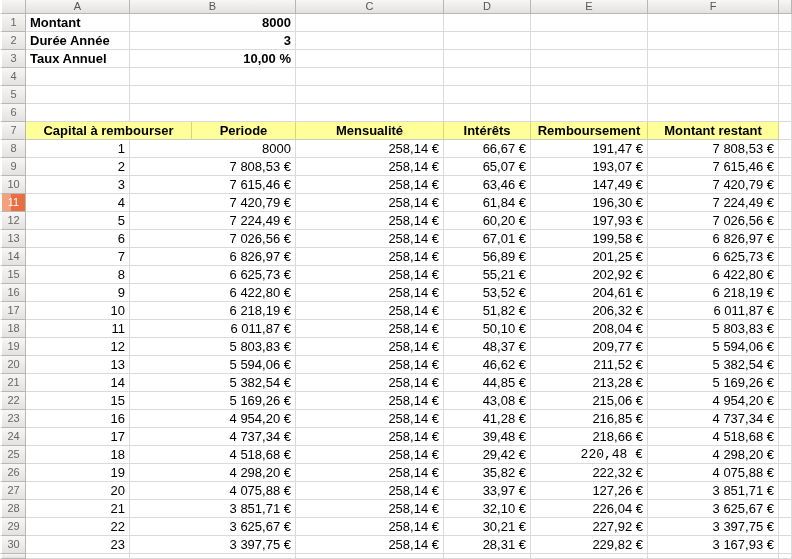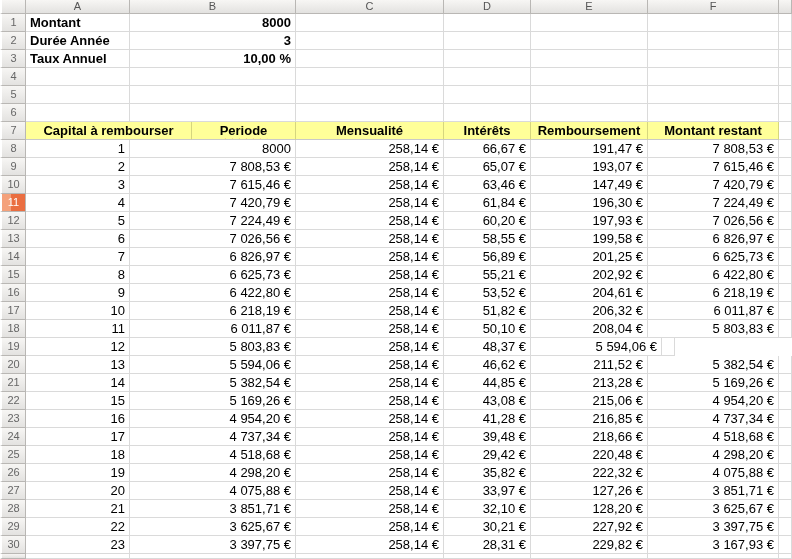--- a/index.html
+++ b/index.html
@@ -181,21 +181,21 @@
       <div class="cell num" style="width: 87px;">60,20 €</div>
       <div class="cell num" style="width: 117px;">197,93 €</div>
       <div class="cell num" style="width: 131px;">7 026,56 €</div>
       <div class="cell" style="width: 13px;"></div>
     </div>
     <div class="srow">
       <div class="rhdr" style="width: 26px;">13</div>
       <div class="cell num" style="width: 104px;">6</div>
       <div class="cell num" style="width: 166px;">7 026,56 €</div>
       <div class="cell num" style="width: 148px;">258,14 €</div>
-      <div class="cell num" style="width: 87px;">58,55 €</div>
+      <div class="cell num" style="width: 87px;">67,01 €</div>
       <div class="cell num" style="width: 117px;">199,58 €</div>
       <div class="cell num" style="width: 131px;">6 826,97 €</div>
       <div class="cell" style="width: 13px;"></div>
     </div>
     <div class="srow">
       <div class="rhdr" style="width: 26px;">14</div>
       <div class="cell num" style="width: 104px;">7</div>
       <div class="cell num" style="width: 166px;">6 826,97 €</div>
       <div class="cell num" style="width: 148px;">258,14 €</div>
       <div class="cell num" style="width: 87px;">56,89 €</div>
@@ -242,20 +242,21 @@
       <div class="cell num" style="width: 117px;">208,04 €</div>
       <div class="cell num" style="width: 131px;">5 803,83 €</div>
       <div class="cell" style="width: 13px;"></div>
     </div>
     <div class="srow">
       <div class="rhdr" style="width: 26px;">19</div>
       <div class="cell num" style="width: 104px;">12</div>
       <div class="cell num" style="width: 166px;">5 803,83 €</div>
       <div class="cell num" style="width: 148px;">258,14 €</div>
       <div class="cell num" style="width: 87px;">48,37 €</div>
+      <div class="cell num" style="width: 117px;">209,77 €</div>
       <div class="cell num" style="width: 131px;">5 594,06 €</div>
       <div class="cell" style="width: 13px;"></div>
     </div>
     <div class="srow">
       <div class="rhdr" style="width: 26px;">20</div>
       <div class="cell num" style="width: 104px;">13</div>
       <div class="cell num" style="width: 166px;">5 594,06 €</div>
       <div class="cell num" style="width: 148px;">258,14 €</div>
       <div class="cell num" style="width: 87px;">46,62 €</div>
       <div class="cell num" style="width: 117px;">211,52 €</div>
@@ -301,21 +302,21 @@
       <div class="cell num" style="width: 117px;">218,66 €</div>
       <div class="cell num" style="width: 131px;">4 518,68 €</div>
       <div class="cell" style="width: 13px;"></div>
     </div>
     <div class="srow">
       <div class="rhdr" style="width: 26px;">25</div>
       <div class="cell num" style="width: 104px;">18</div>
       <div class="cell num" style="width: 166px;">4 518,68 €</div>
       <div class="cell num" style="width: 148px;">258,14 €</div>
       <div class="cell num" style="width: 87px;">29,42 €</div>
-      <div class="cell num" style="width: 117px;">220,48 €</div>
+      <div class="cell num" style="width: 117px; font-family: Liberation Mono, monospace;">220,48 €</div>
       <div class="cell num" style="width: 131px;">4 298,20 €</div>
       <div class="cell" style="width: 13px;"></div>
     </div>
     <div class="srow">
       <div class="rhdr" style="width: 26px;">26</div>
       <div class="cell num" style="width: 104px;">19</div>
       <div class="cell num" style="width: 166px;">4 298,20 €</div>
       <div class="cell num" style="width: 148px;">258,14 €</div>
       <div class="cell num" style="width: 87px;">35,82 €</div>
       <div class="cell num" style="width: 117px;">222,32 €</div>
@@ -331,21 +332,21 @@
       <div class="cell num" style="width: 117px;">127,26 €</div>
       <div class="cell num" style="width: 131px;">3 851,71 €</div>
       <div class="cell" style="width: 13px;"></div>
     </div>
     <div class="srow">
       <div class="rhdr" style="width: 26px;">28</div>
       <div class="cell num" style="width: 104px;">21</div>
       <div class="cell num" style="width: 166px;">3 851,71 €</div>
       <div class="cell num" style="width: 148px;">258,14 €</div>
       <div class="cell num" style="width: 87px;">32,10 €</div>
-      <div class="cell num" style="width: 117px;">128,20 €</div>
+      <div class="cell num" style="width: 117px;">226,04 €</div>
       <div class="cell num" style="width: 131px;">3 625,67 €</div>
       <div class="cell" style="width: 13px;"></div>
     </div>
     <div class="srow">
       <div class="rhdr" style="width: 26px;">29</div>
       <div class="cell num" style="width: 104px;">22</div>
       <div class="cell num" style="width: 166px;">3 625,67 €</div>
       <div class="cell num" style="width: 148px;">258,14 €</div>
       <div class="cell num" style="width: 87px;">30,21 €</div>
       <div class="cell num" style="width: 117px;">227,92 €</div>

